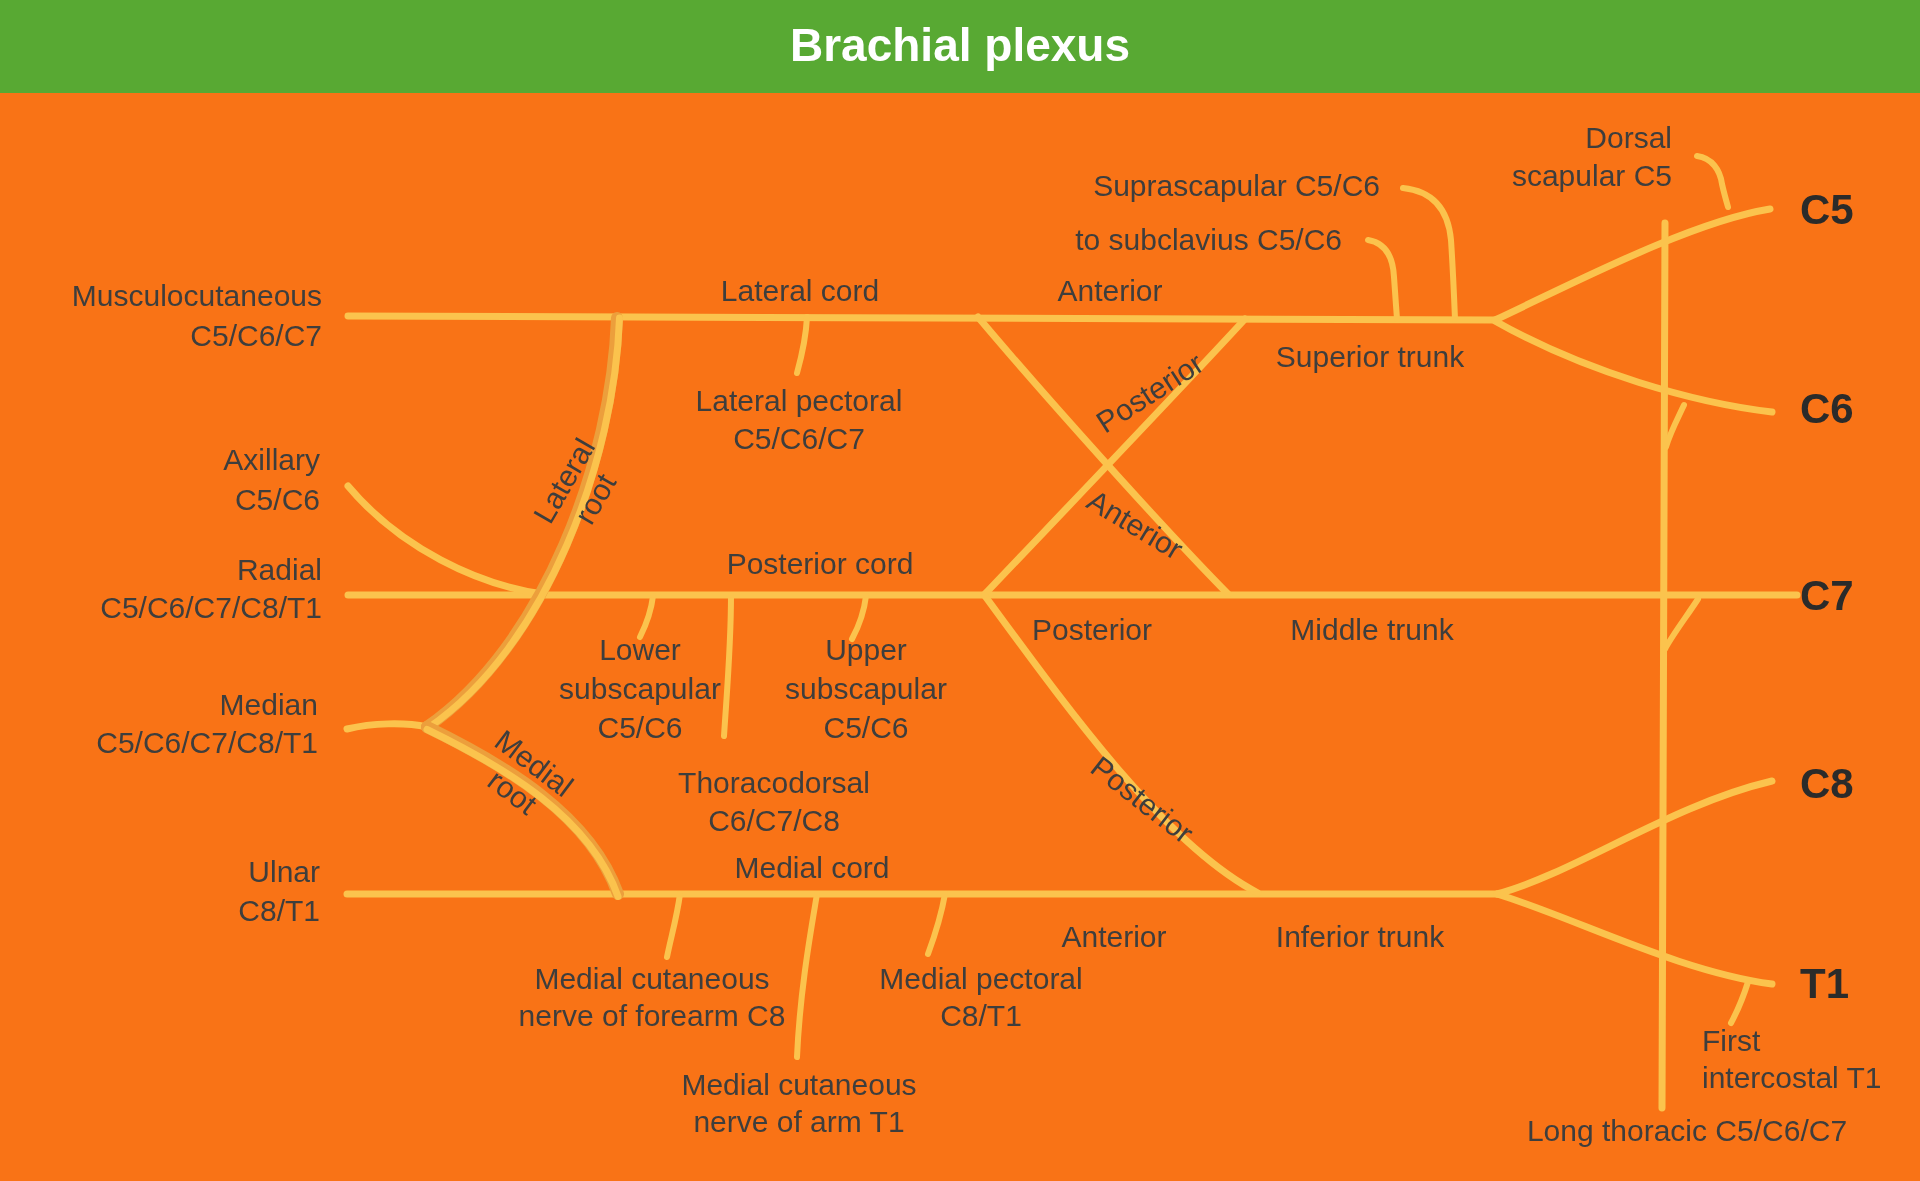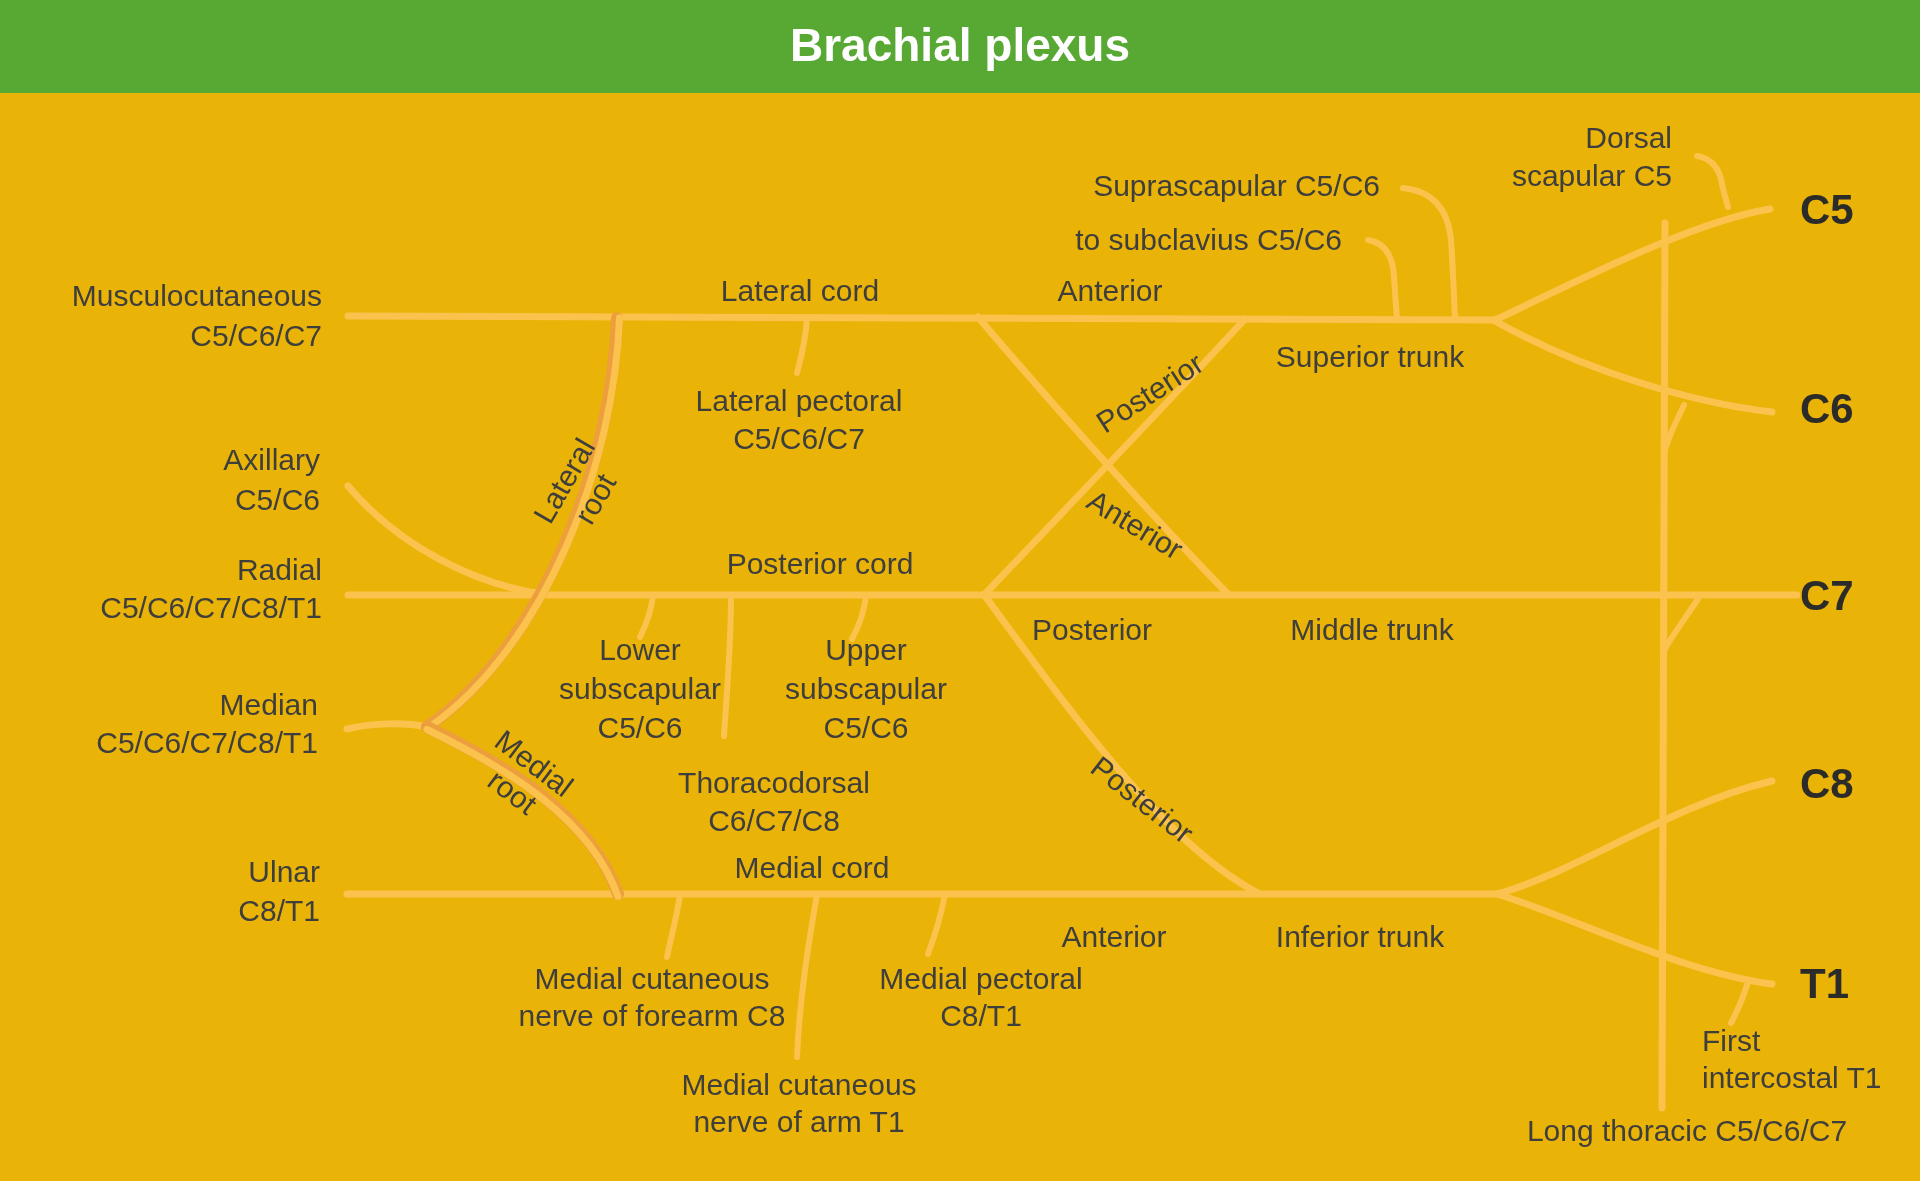--- a/index.html
+++ b/index.html
@@ -1,16 +1,16 @@
 <!DOCTYPE html>
 <html style="--header-bg: #58a933; --title: #ffffff; --line: #fbc34d; --root-shadow: #ec9f3c; --text: #3e3e3d; --root-label: #2b2b2a;"><head>
 <meta charset="utf-8">
 <style>
   html,body{margin:0;padding:0;background:#ffffff;}
-  .page{position:relative;width:1920px;height:1181px;background:#eab308;overflow:hidden;}
+  .page{position:relative;width:1920px;height:1181px;background:#f97316;overflow:hidden;}
   svg{display:block;}
   .header-rect{fill:var(--header-bg);}
   .title{fill:var(--title);font:700 46px "Liberation Sans",sans-serif;text-anchor:middle;}
   .nerve{fill:none;stroke:var(--line);stroke-width:7;stroke-linecap:round;stroke-linejoin:round;}
   .branch{stroke-width:6;}
   .shadow{fill:none;stroke:var(--root-shadow);stroke-width:12;stroke-linecap:round;}
   .overlay{fill:none;stroke:var(--line);stroke-width:7;stroke-linecap:round;}
   .lbl{fill:var(--text);font:30px "Liberation Sans",sans-serif;}
   .mid{text-anchor:middle;}
   .end{text-anchor:end;}

